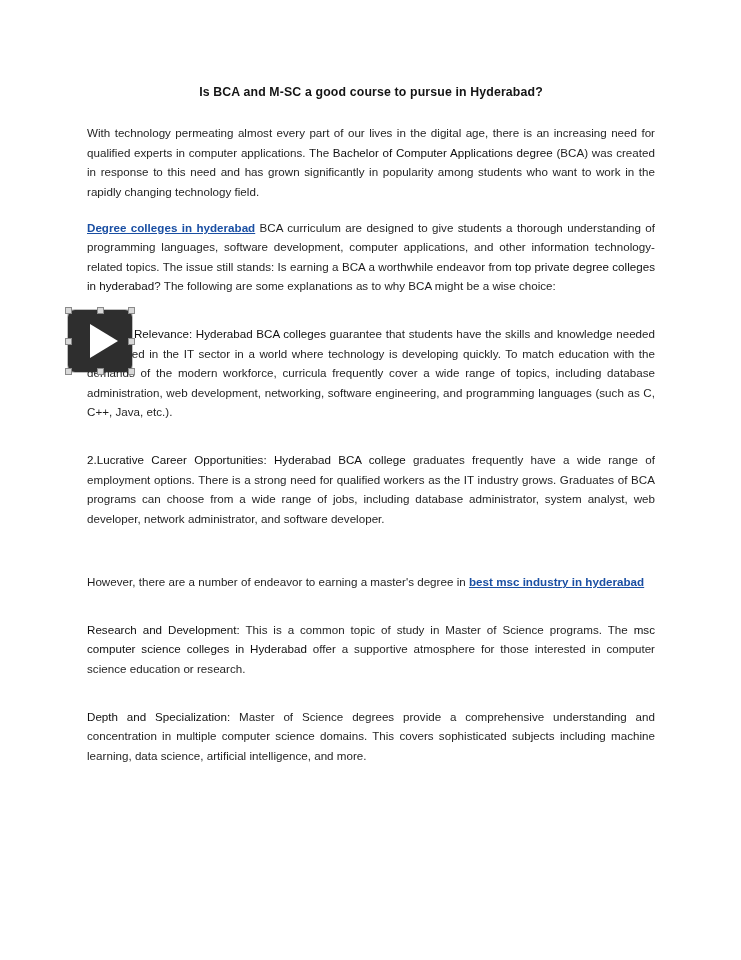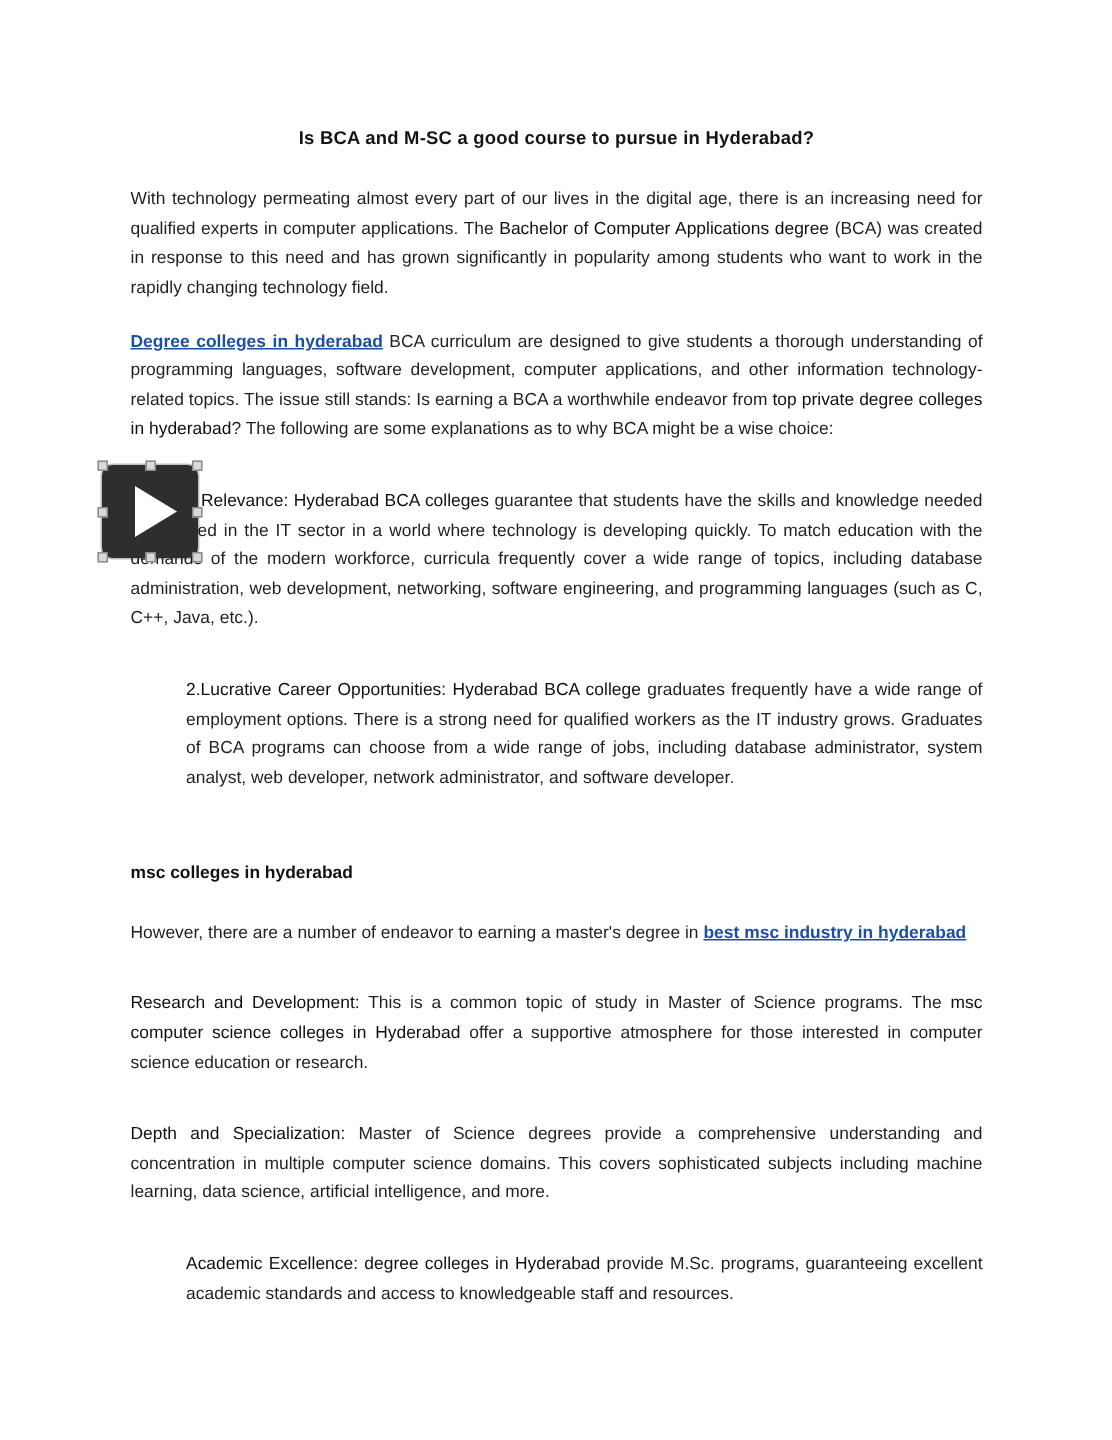--- a/index.html
+++ b/index.html
@@ -45,21 +45,21 @@
   p.para {
     font-size: 11.6px;
     line-height: 19.6px;
     text-align: justify;
     text-justify: inter-word;
     margin: 0 0 16px 0;
     color: #1f1f1f;
     letter-spacing: 0.02px;
   }
   p.para.gap-lg { margin-bottom: 28px; }
-  p.para.gap-xl { margin-bottom: 44px; margin-left: 37px; }
+  p.para.gap-xl { margin-bottom: 44px; }
 
   b, strong { font-weight: normal; color: #0f0f0f; }
 
   a.doclink {
     color: #1a4fa3;
     text-decoration: underline;
     font-weight: bold;
     cursor: pointer;
   }
 
@@ -124,29 +124,27 @@
     <h1 class="doc-title">Is BCA and M-SC a good course to pursue in Hyderabad?</h1>
 
     <p class="para"><span>With technology permeating almost every part of our lives in the digital age, there is an increasing need for qualified experts in computer applications. The </span><b>Bachelor of Computer Applications degree</b><span> (BCA) was created in response to this need and has grown significantly in popularity among students who want to work in the rapidly changing technology field.</span></p>
 
     <p class="para gap-lg"><a class="doclink">Degree colleges in hyderabad</a><span> BCA curriculum are designed to give students a thorough understanding of programming languages, software development, computer applications, and other information technology-related topics. The issue still stands: Is earning a BCA a worthwhile endeavor from </span><b>top private degree colleges in hyderabad</b><span>? The following are some explanations as to why BCA might be a wise choice:</span></p>
 
     <p class="para gap-lg"><b>1.Sector Relevance: Hyderabad BCA colleges</b><span> guarantee that students have the skills and knowledge needed to succeed in the IT sector in a world where technology is developing quickly. To match education with the demands of the modern workforce, curricula frequently cover a wide range of topics, including database administration, web development, networking, software engineering, and programming languages (such as C, C++, Java, etc.).</span></p>
 
     <p class="para gap-xl"><b>2.Lucrative Career Opportunities: Hyderabad BCA college</b><span> graduates frequently have a wide range of employment options. There is a strong need for qualified workers as the IT industry grows. Graduates of BCA programs can choose from a wide range of jobs, including database administrator, system analyst, web developer, network administrator, and software developer.</span></p>
 
-    <p class="subhead">msc colleges in hyderabad</p>
 
     <p class="para gap-lg"><span>However, there are a number of endeavor to earning a master's degree in </span><a class="doclink">best msc industry in hyderabad</a></p>
 
     <p class="para gap-lg"><b>Research and Development:</b><span> This is a common topic of study in Master of Science programs. The </span><b>msc computer science colleges in Hyderabad</b><span> offer a supportive atmosphere for those interested in computer science education or research.</span></p>
 
     <p class="para gap-lg"><b>Depth and Specialization:</b><span> Master of Science degrees provide a comprehensive understanding and concentration in multiple computer science domains. This covers sophisticated subjects including machine learning, data science, artificial intelligence, and more.</span></p>
 
-    <p class="para gap-xl"><b>Academic Excellence:</b><b> degree colleges in Hyderabad</b><span> provide M.Sc. programs, guaranteeing excellent academic standards and access to knowledgeable staff and resources.</span></p>
 
 
   </div>
 
   <div class="video-overlay">
     <div class="shade"></div>
     <div class="play-tri"></div>
     <span class="sel-handle tl"></span>
     <span class="sel-handle tm"></span>
     <span class="sel-handle tr"></span>

